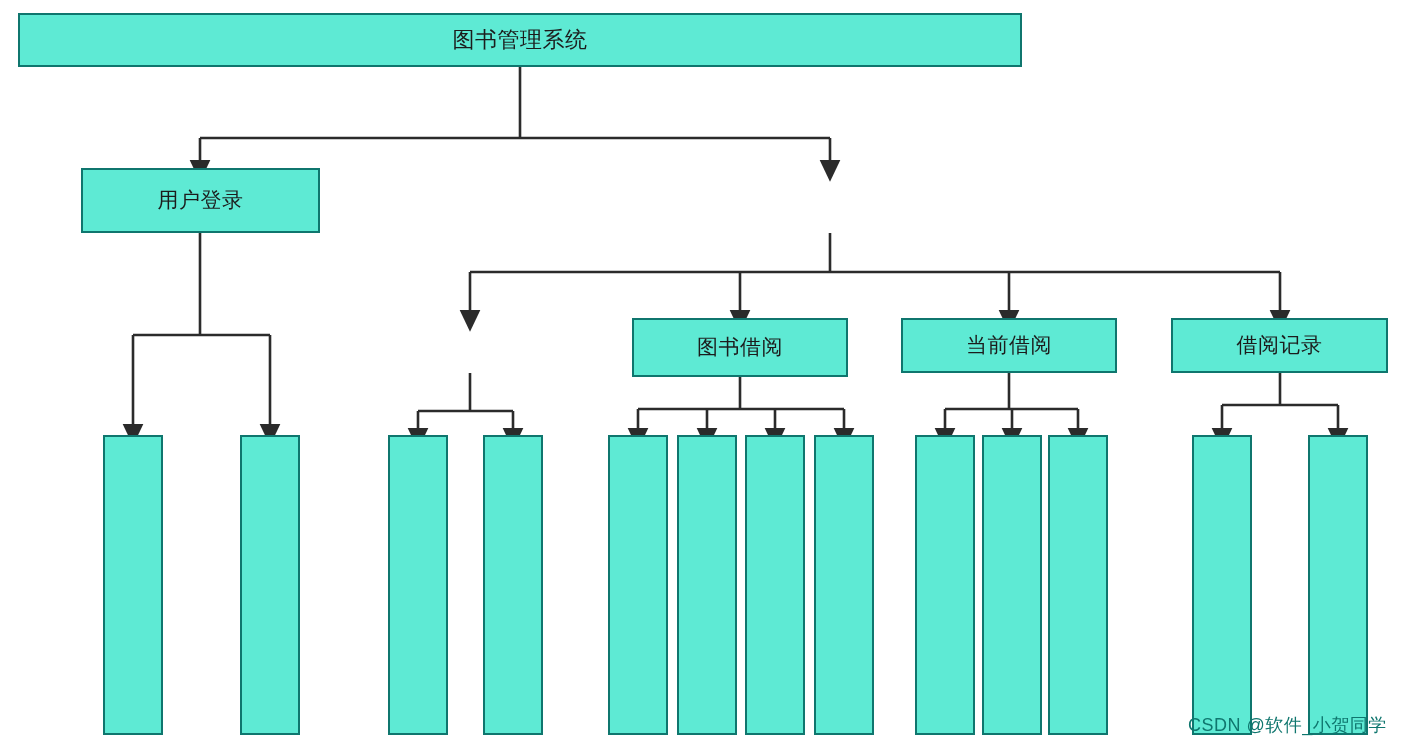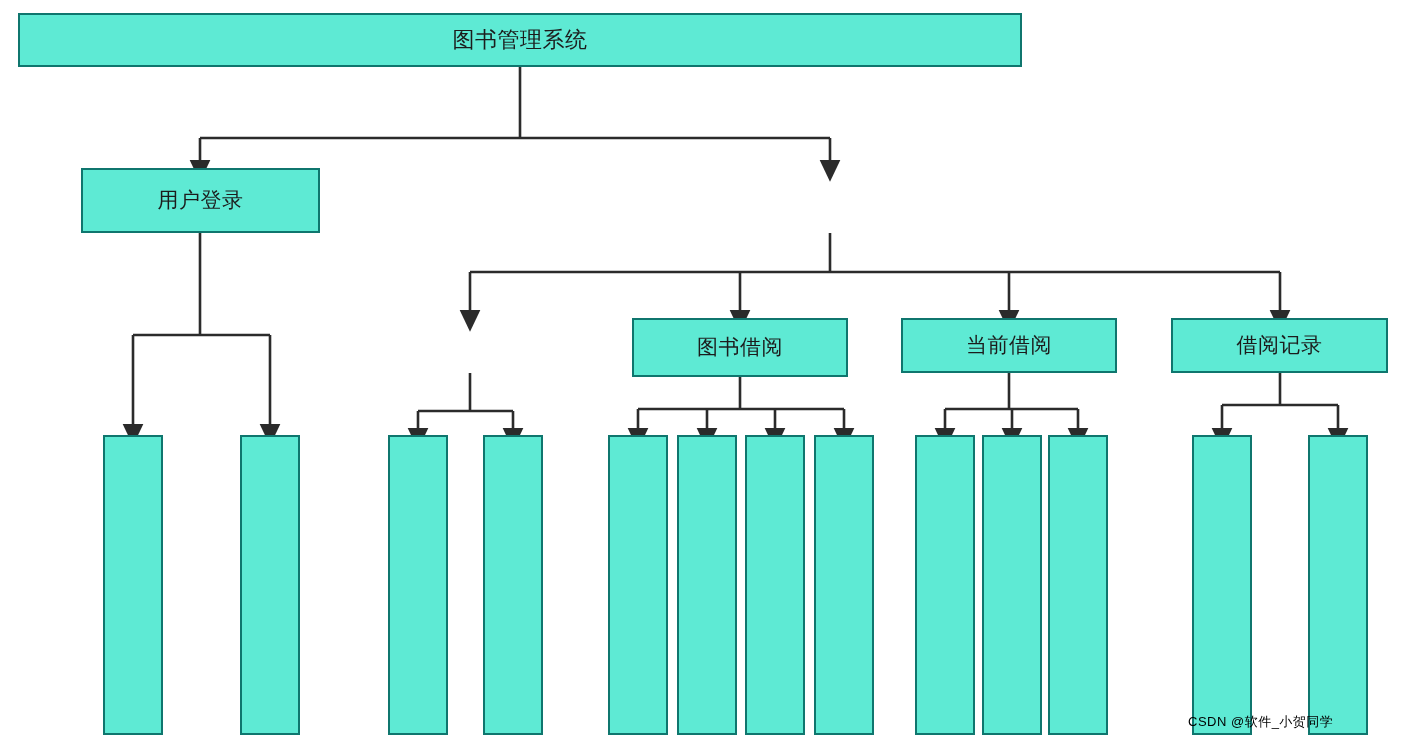--- a/index.html
+++ b/index.html
@@ -72,22 +72,22 @@
   }
   .node.vert.tight .node-label {
     font-size: 21px;
     letter-spacing: 0px;
     line-height: 1.0;
   }
   #watermark {
     position: absolute;
     left: 1188px;
     top: 713px;
-    font-size: 13px;
-    color: #000000;
+    font-size: 18px;
+    color: #0f766e;
     white-space: nowrap;
     letter-spacing: 0.5px;
   }
 </style>
 </head>
 <body>
 
 <div id="diagram-root">
 
   <svg id="edges-layer" viewBox="0 0 1405 747" width="1405" height="747" aria-hidden="true">

